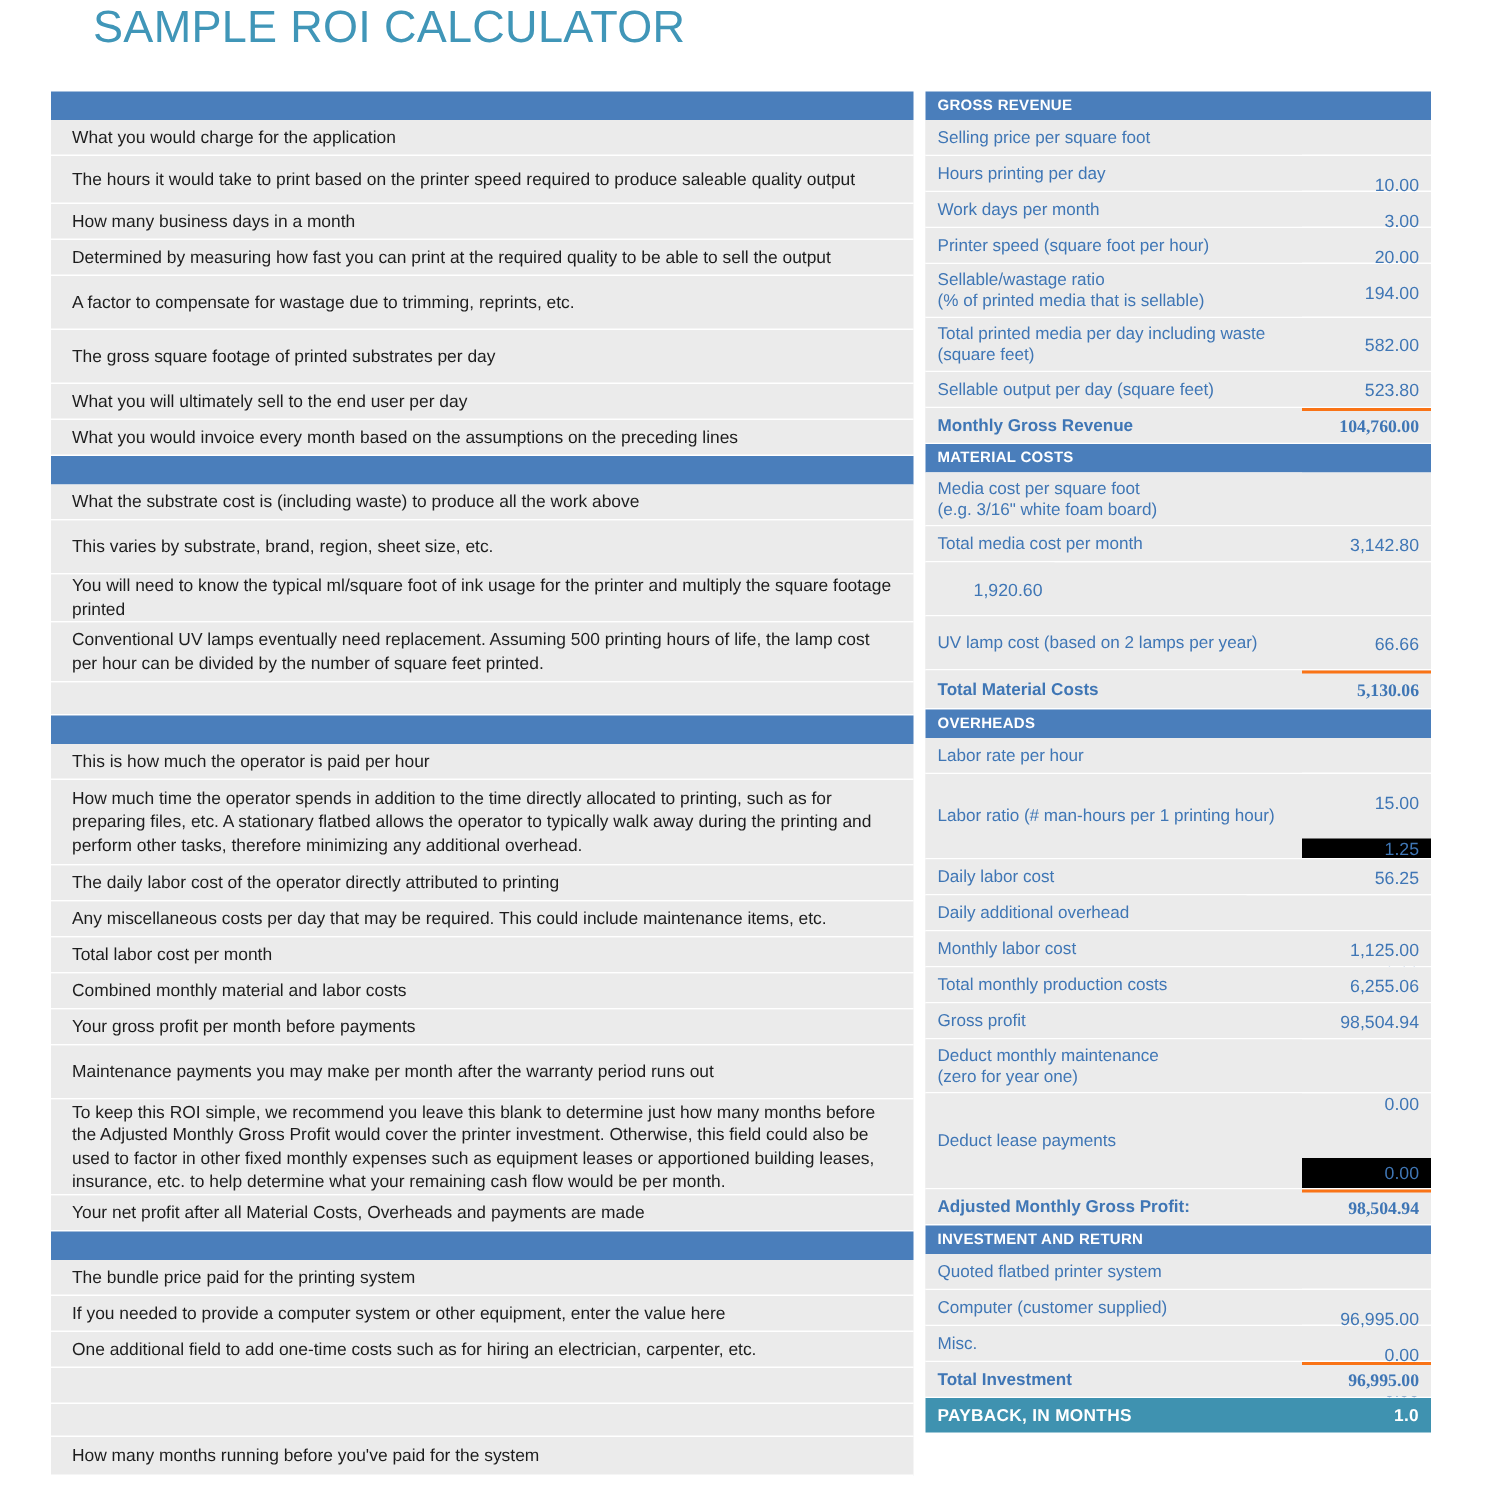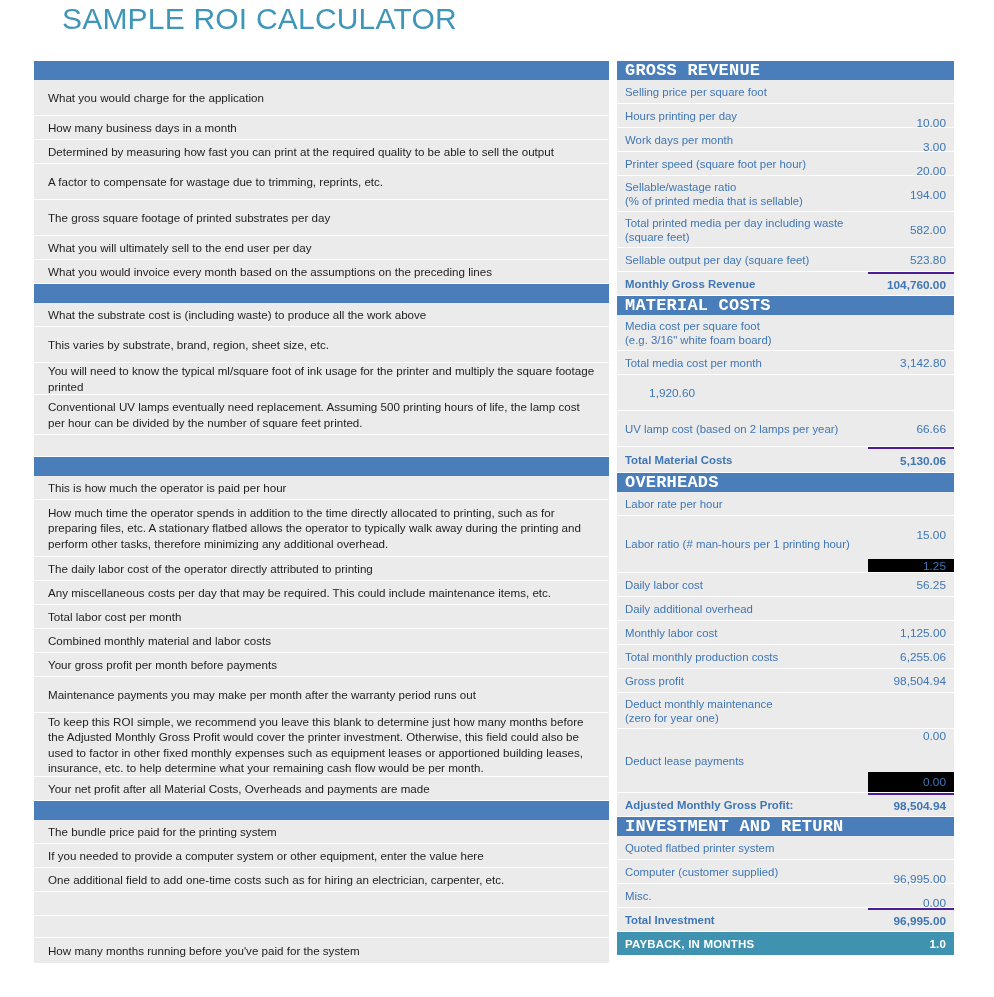--- a/index.html
+++ b/index.html
@@ -49,28 +49,27 @@
     background: #4a7ebb;
     width: 100%;
     box-sizing: border-box;
   }
   .band-left {
     height: 19px;
   }
   .band-right {
     height: 19px;
     color: #ffffff;
-    font-size: 17px;
+    font-size: 10px;
     font-weight: bold;
     letter-spacing: 0.2px;
     line-height: 19px;
     padding-left: 8px;
     box-sizing: border-box;
     text-transform: uppercase;
-    font-family: Liberation Mono, monospace;
   }
   .band-teal {
     background: #3f92b0;
     height: 23px;
     display: flex;
     align-items: center;
     color: #ffffff;
     font-size: 11.5px;
     font-weight: bold;
     letter-spacing: 0.2px;
@@ -125,32 +124,33 @@
     color: #3f76b5;
     font-size: 11.8px;
     display: flex;
     align-items: center;
     justify-content: flex-end;
     box-sizing: border-box;
     background: #ebebeb;
   }
   .rrow.input .val { background: #000000; margin-top: 43px; }
   .rrow.bold .lbl, .rrow.bold .val { font-weight: bold; }
-  .rrow.topline .val { border-top: 2px solid #4c1d95; }
+  .rrow.topline .val { border-top: 2px solid #f97316; font-family: Liberation Serif, serif; }
 </style>
 </head>
 <body>
 
 <div id="page">
 
   <div class="title">SAMPLE ROI CALCULATOR</div>
 
   <div class="col-left" id="col-left">
       <div class="band band-left"></div>
-      <div class="lrow" style="height: 36px;">What you would charge for the application</div>
+      <div class="lrow" style="height: 24px;">What you would charge for the application</div>
+      <div class="lrow" style="height: 32px;">The hours it would take to print based on the printer speed required to produce saleable quality output</div>
       <div class="lrow" style="height: 24px;">How many business days in a month</div>
       <div class="lrow" style="height: 24px;">Determined by measuring how fast you can print at the required quality to be able to sell the output</div>
       <div class="lrow" style="height: 36px;">A factor to compensate for wastage due to trimming, reprints, etc.</div>
       <div class="lrow" style="height: 36px;">The gross square footage of printed substrates per day</div>
       <div class="lrow" style="height: 24px;">What you will ultimately sell to the end user per day</div>
       <div class="lrow" style="height: 24px;">What you would invoice every month based on the assumptions on the preceding lines</div>
       <div class="band band-left"></div>
       <div class="lrow" style="height: 24px;">What the substrate cost is (including waste) to produce all the work above</div>
       <div class="lrow" style="height: 36px;">This varies by substrate, brand, region, sheet size, etc.</div>
       <div class="lrow" style="height: 32px;">You will need to know the typical ml/square foot of ink usage for the printer and multiply the square footage printed</div>

